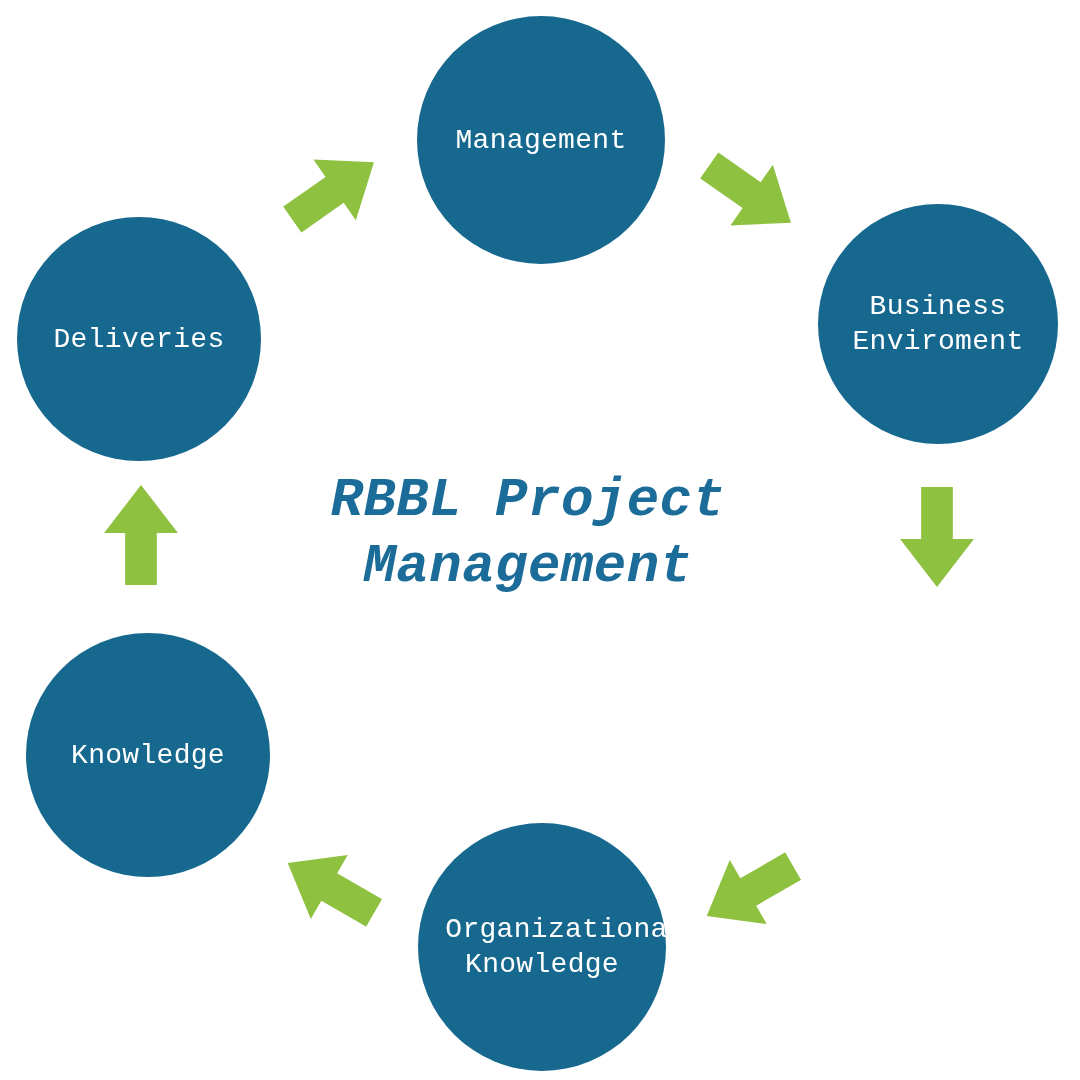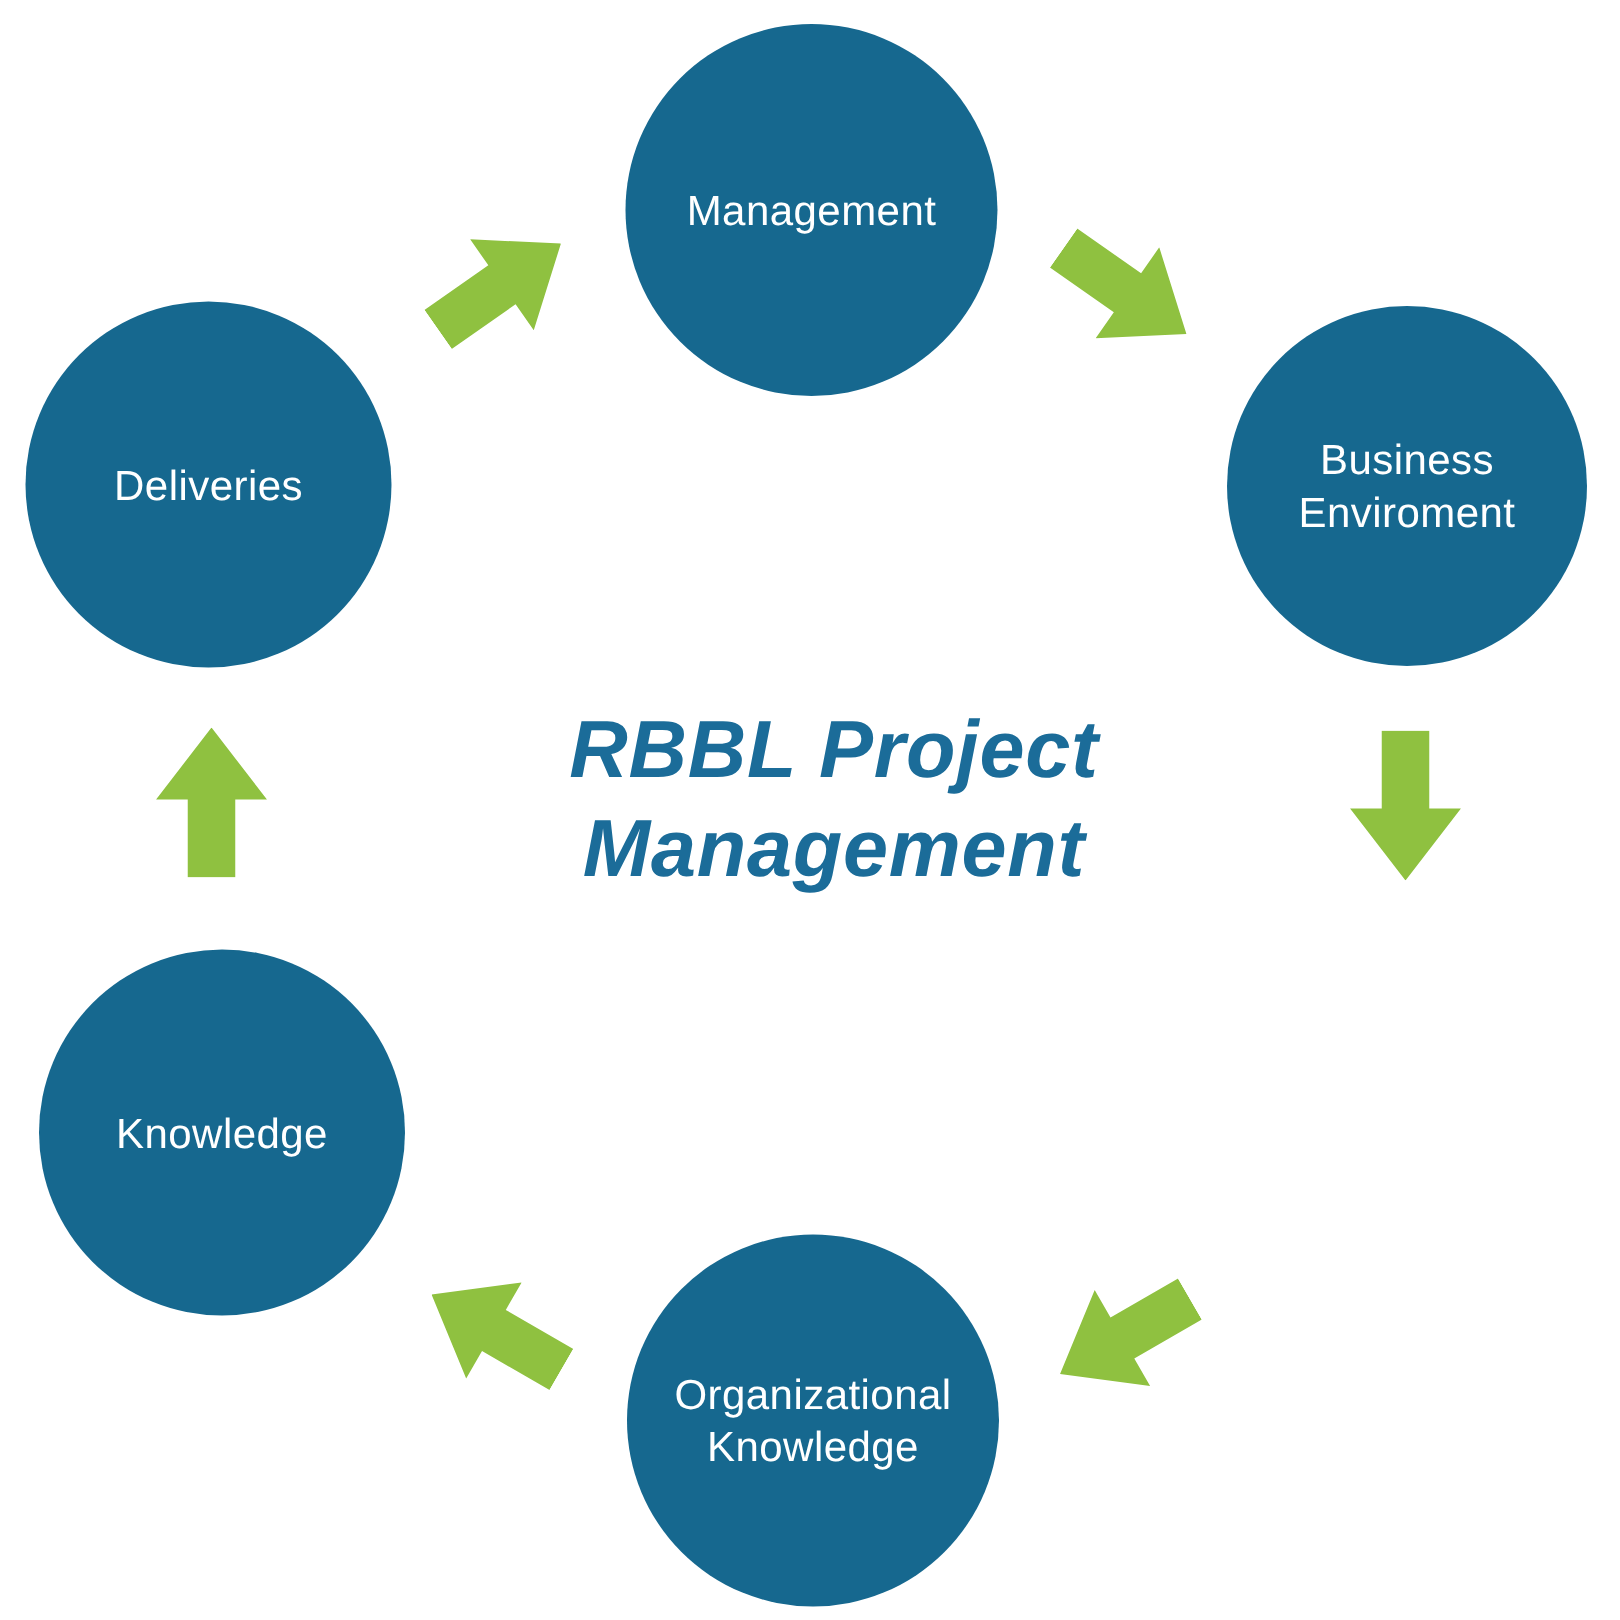--- a/index.html
+++ b/index.html
@@ -10,21 +10,21 @@
     --bg:#FFFFFF;
   }
   html,body{margin:0;padding:0;}
   body{
     width:1080px;height:1080px;
     background:var(--bg);
     font-family:"Liberation Sans", sans-serif;
     position:relative;
     overflow:hidden;
   }
-  .stage{position:absolute;inset:0;}
+  .stage{position:absolute;inset:0;font-family:Liberation Mono, monospace;}
   .node{
     position:absolute;
     border-radius:50%;
     background:var(--circle-blue);
     display:flex;
     align-items:center;
     justify-content:center;
   }
   .node .label{
     color:var(--label-white);
@@ -33,38 +33,38 @@
     text-align:center;
     max-width:78%;
     letter-spacing:0.3px;
   }
   
   .node-management{left:417px;top:16px;width:248px;height:248px;}
   .node-business{left:818px;top:204px;width:240px;height:240px;}
   .node-lawsuits{left:820px;top:634px;width:240px;height:240px;}
   .node-org{left:418px;top:823px;width:248px;height:248px;}
   .node-knowledge{left:26px;top:633px;width:244px;height:244px;}
-  .node-deliveries{left:17px;top:201px;width:244px;height:244px;}
+  .node-deliveries{left:17px;top:217px;width:244px;height:244px;}
 
   .arrow{
     position:absolute;
     width:100px;height:88px;
     background:var(--arrow-green);
     clip-path:polygon(0% 32%, 52% 32%, 52% 8%, 100% 50%, 52% 92%, 52% 68%, 0% 68%);
   }
   .arrow-1{left:283px;top:147px;transform:rotate(-35deg);}
   .arrow-2{left:700px;top:150px;transform:rotate(35deg);}
   .arrow-3{left:887px;top:493px;transform:rotate(90deg);}
   .arrow-4{left:700px;top:847px;transform:rotate(150deg);}
   .arrow-5{left:281px;top:844px;transform:rotate(-150deg);}
   .arrow-6{left:91px;top:491px;transform:rotate(-90deg);}
 
   .center-title{
     position:absolute;
-    left:256px;top:468px;
+    left:228px;top:468px;
     width:600px;
     text-align:center;
     color:var(--title-blue);
     font-weight:bold;
     font-style:italic;
     font-size:54px;
     line-height:1.22;
     letter-spacing:0.5px;
   }
 </style>

